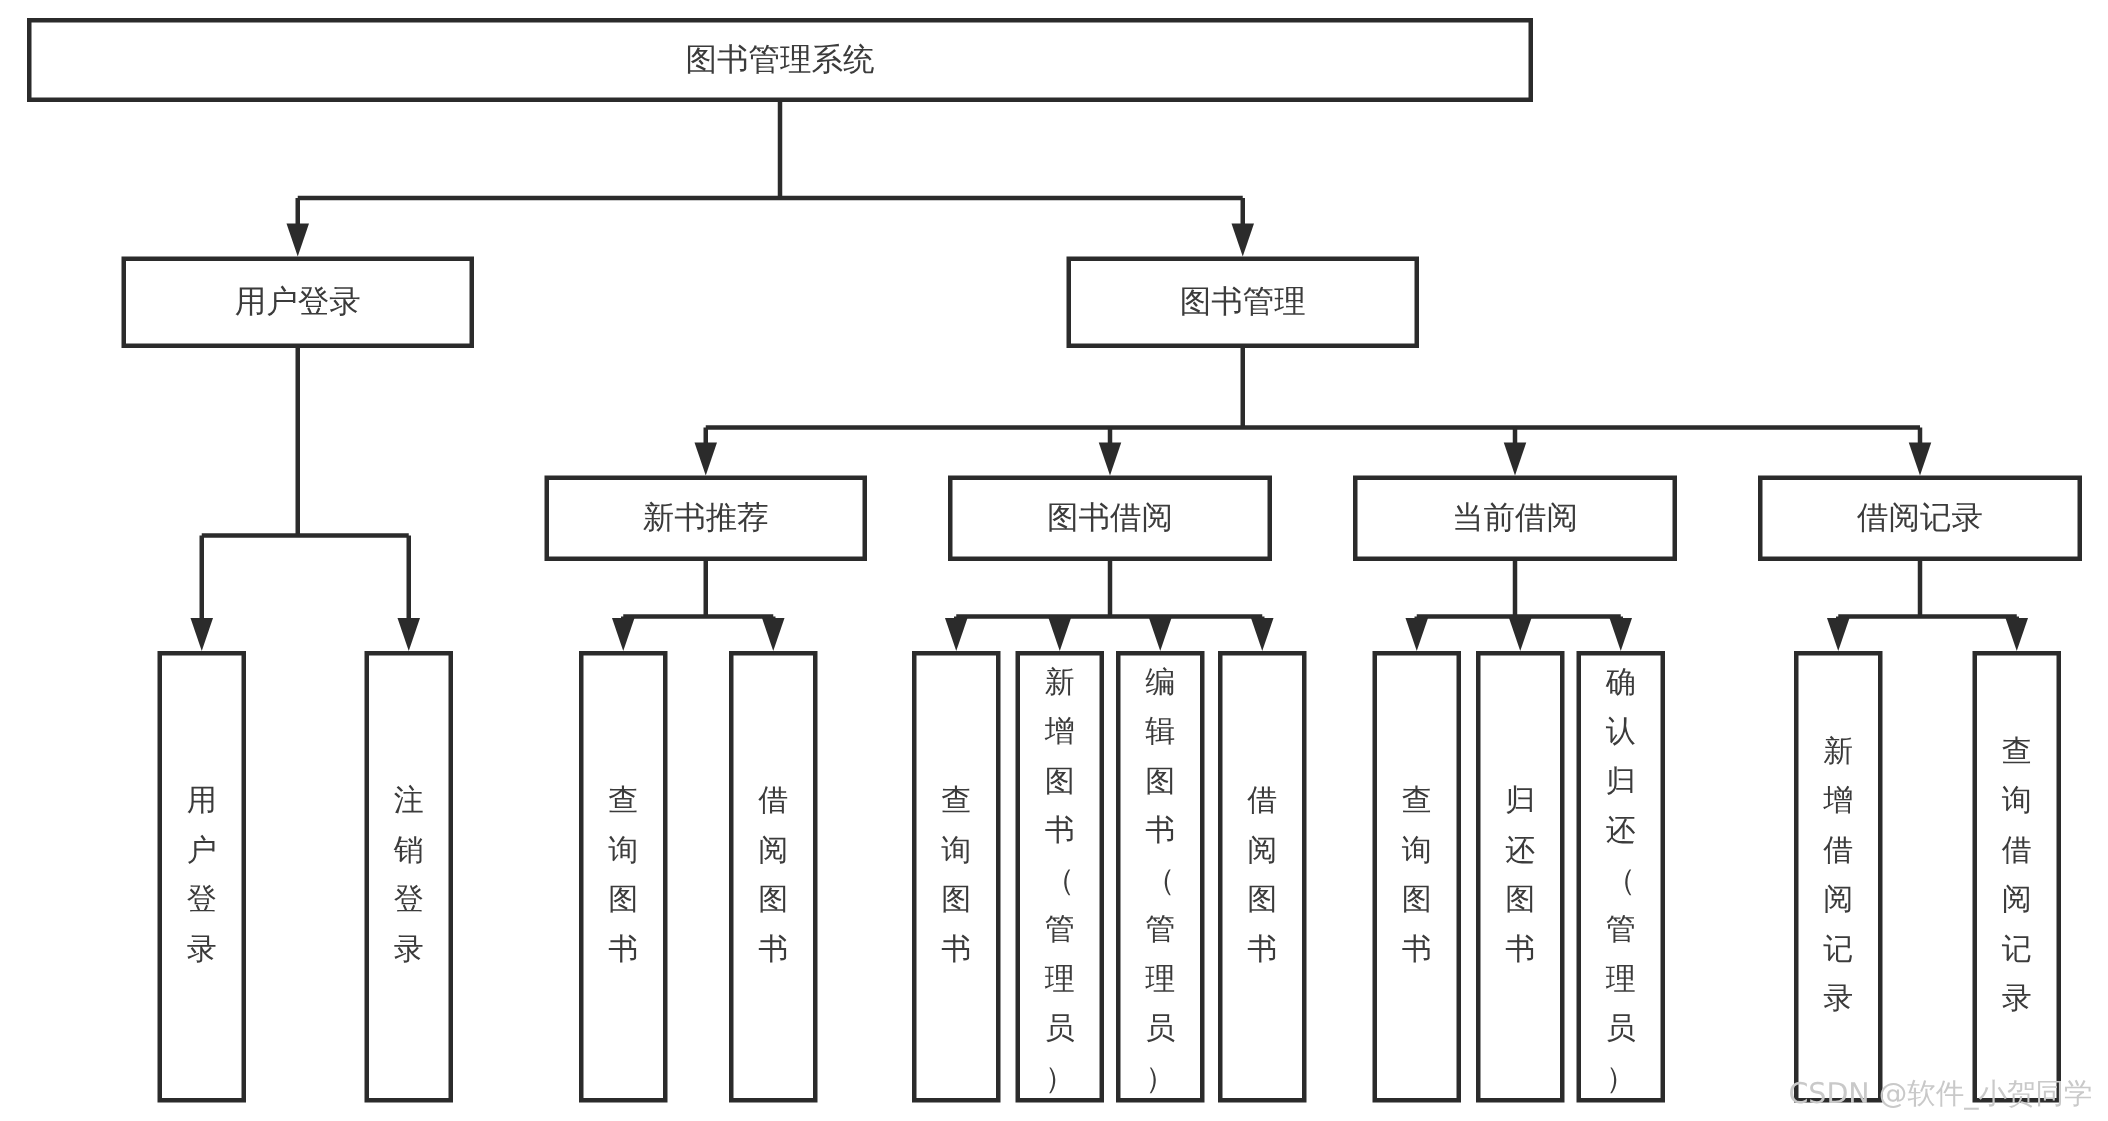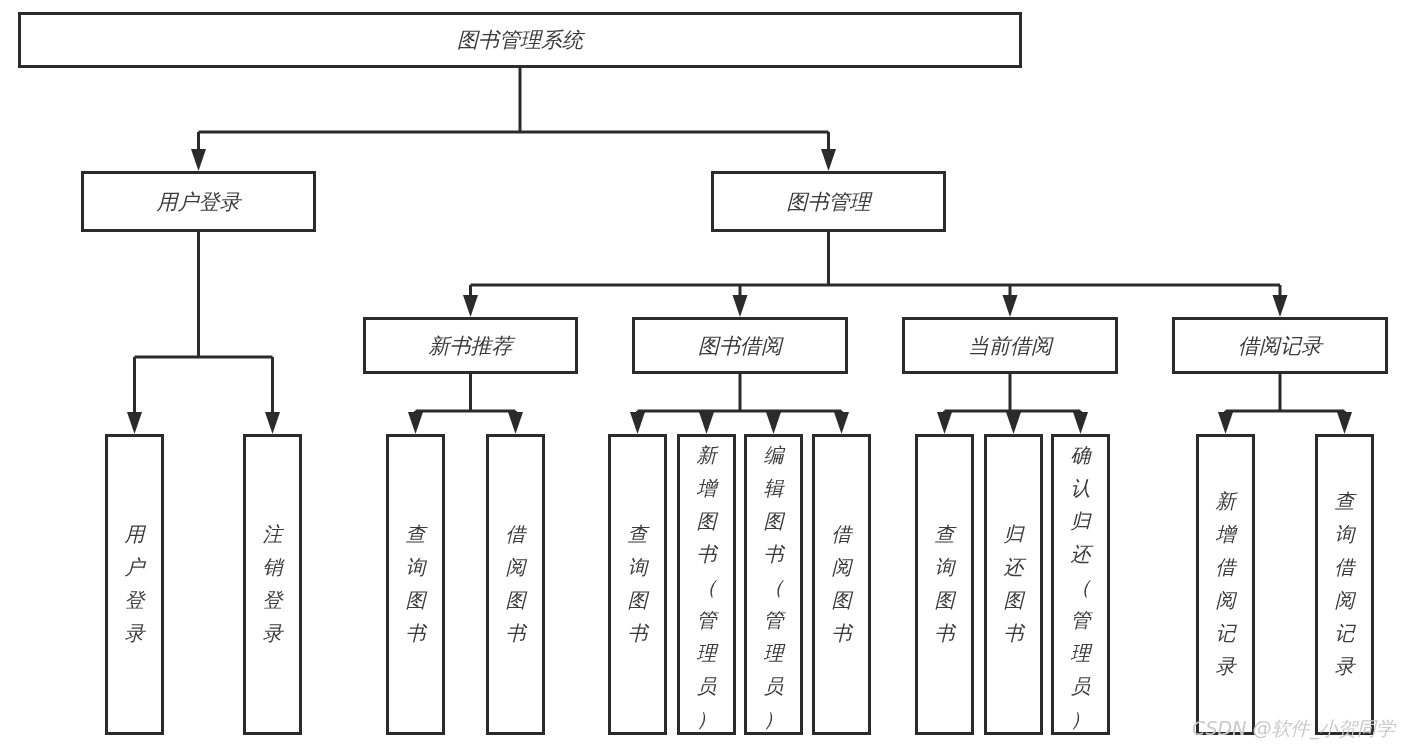--- a/index.html
+++ b/index.html
@@ -14,21 +14,20 @@
     position: relative;
     overflow: hidden;
     font-family: "DejaVu Sans", "Liberation Sans", sans-serif;
   }
   #diagram-root {
     position: absolute;
     left: 0;
     top: 0;
     width: 1195px;
     height: 747px;
-    font-style: italic;
   }
   svg.flowchart {
     display: block;
     width: 1405px;
     height: 747px;
     background: #ffffff;
   }
   .node-box {
     fill: #ffffff;
     stroke: #2b2b2b;

